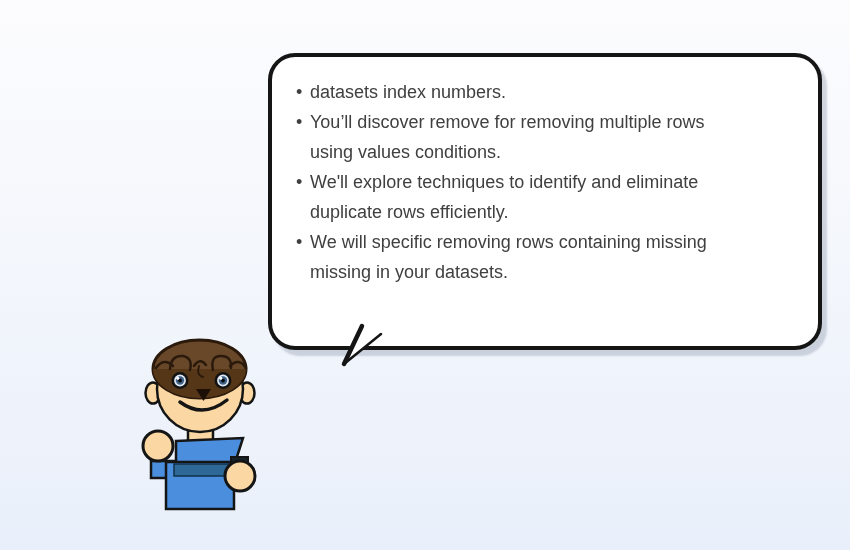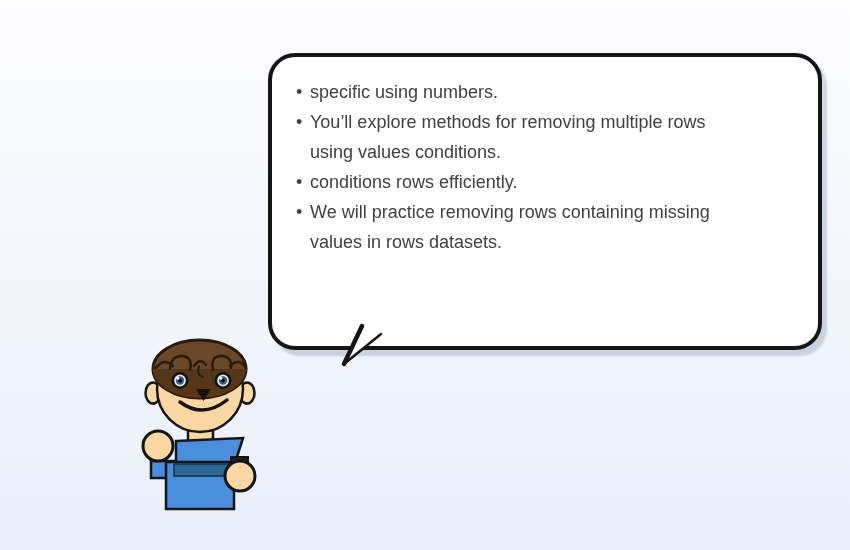--- a/index.html
+++ b/index.html
@@ -43,35 +43,36 @@
 </style>
 </head>
 <body>
 
 <div class="page">
 
   <div class="bubble">
     <ul class="bullet-list">
       <li class="bullet-item">
         <span class="bullet-glyph">•</span>
-        <div>specific using numbers.</div>
+        <div>datasets index numbers.</div>
       </li>
       <li class="bullet-item">
         <span class="bullet-glyph">•</span>
-        <div>You’ll explore methods for removing multiple rows</div>
+        <div>You’ll discover remove for removing multiple rows</div>
         <div>using values conditions.</div>
       </li>
       <li class="bullet-item">
         <span class="bullet-glyph">•</span>
-        <div>conditions rows efficiently.</div>
+        <div>We'll explore techniques to identify and eliminate</div>
+        <div>duplicate rows efficiently.</div>
       </li>
       <li class="bullet-item">
         <span class="bullet-glyph">•</span>
-        <div>We will practice removing rows containing missing</div>
-        <div>values in rows datasets.</div>
+        <div>We will specific removing rows containing missing</div>
+        <div>missing in your datasets.</div>
       </li>
     </ul>
   </div>
 
   <svg class="char-svg" viewBox="0 0 850 550">
 
     <g>
       <polygon points="362,326 381,334 344,364" fill="var(--bubble_fill)"></polygon>
       <line x1="362" y1="326" x2="344" y2="364" stroke="var(--outline)" stroke-width="4.5" stroke-linecap="round"></line>
       <line x1="381" y1="334" x2="344" y2="364" stroke="var(--outline)" stroke-width="2.5" stroke-linecap="round"></line>

